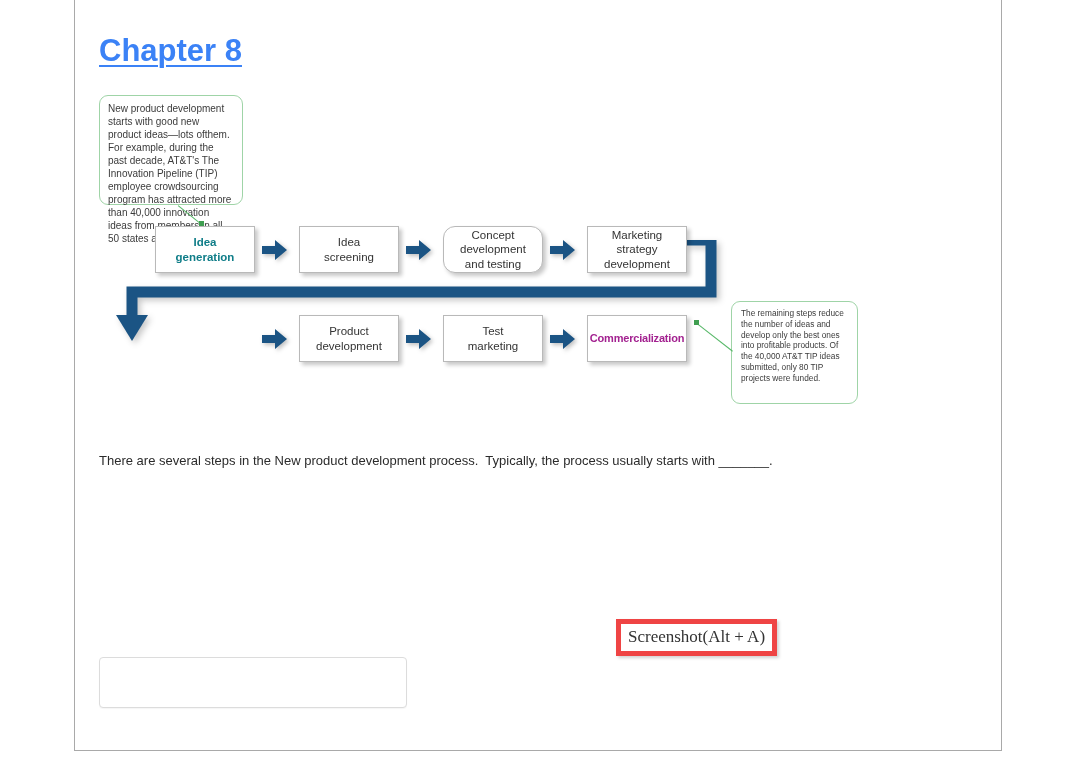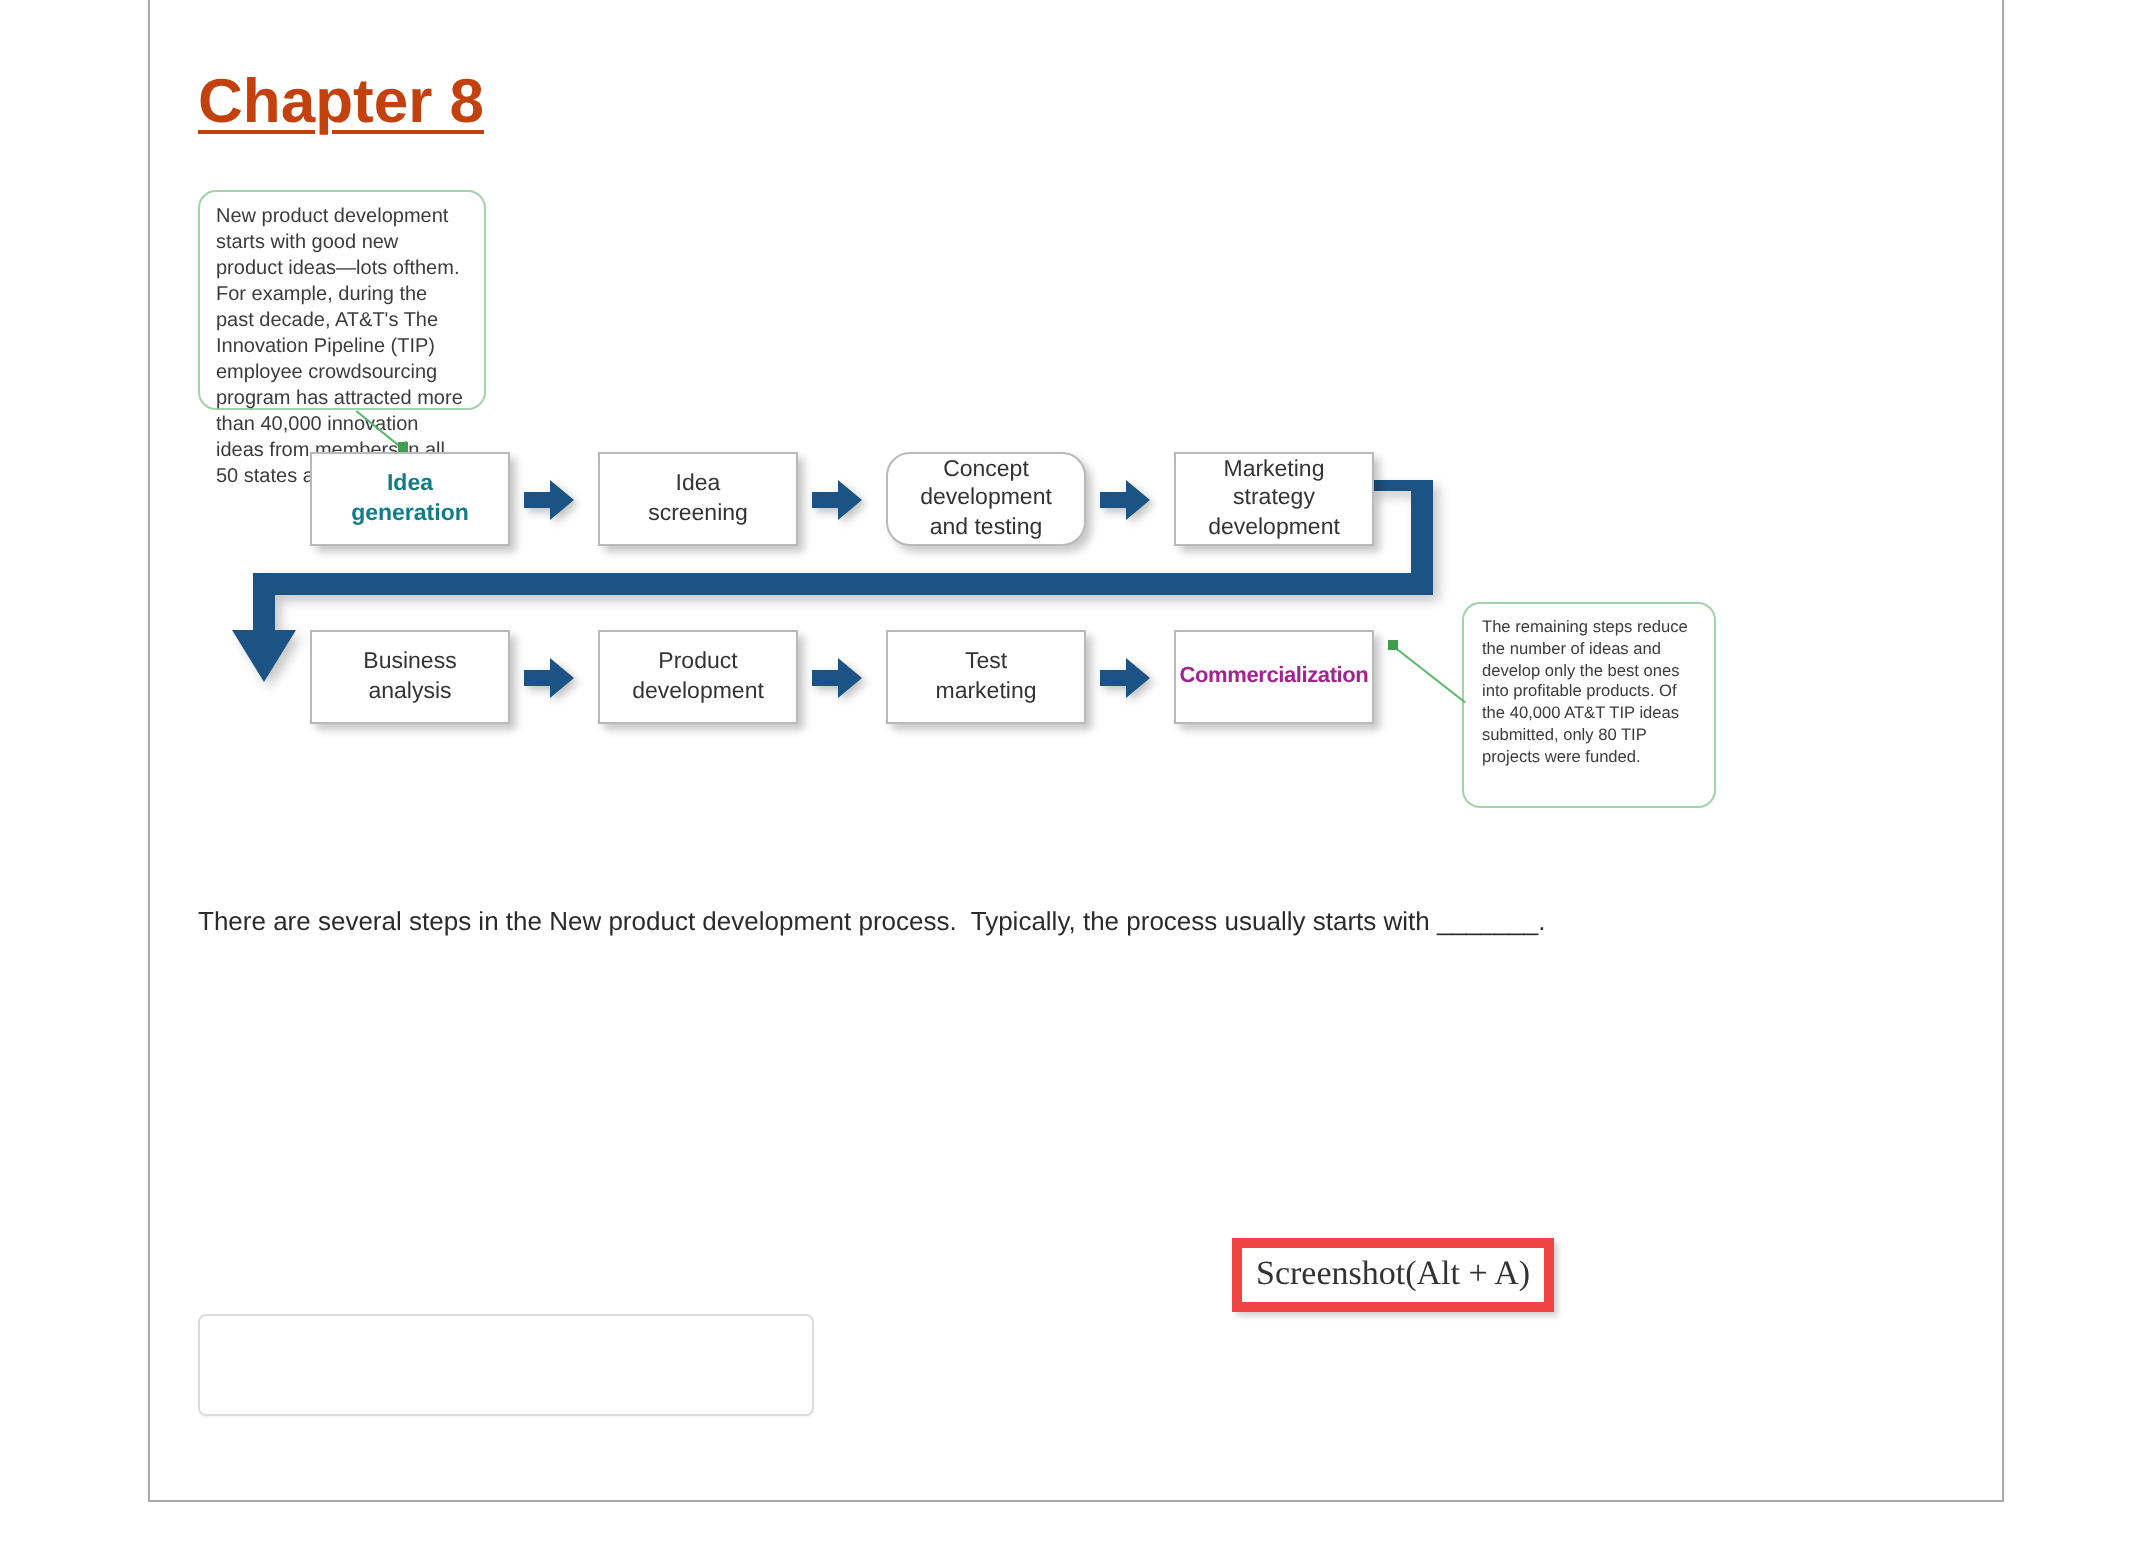--- a/index.html
+++ b/index.html
@@ -34,21 +34,21 @@
   }
 
   
   .chapter-title {
     position: absolute;
     left: 99px;
     top: 33px;
     font-family: "Liberation Sans", sans-serif;
     font-size: 31px;
     font-weight: 700;
-    color: #c2410c;
+    color: #3b82f6;
     letter-spacing: 0px;
     text-decoration: underline;
     text-underline-offset: 4px;
     text-decoration-thickness: 2px;
     white-space: nowrap;
   }
 
   
   .figure {
     position: absolute;
@@ -253,26 +253,20 @@
     <svg class="arrow" style="left:262px; top:238px;" viewBox="0 0 26 24">
       <path d="M0 8 L13 8 L13 2 L25 12 L13 22 L13 16 L0 16 Z" fill="#1b5484"></path>
     </svg>
     <svg class="arrow" style="left:406px; top:238px;" viewBox="0 0 26 24">
       <path d="M0 8 L13 8 L13 2 L25 12 L13 22 L13 16 L0 16 Z" fill="#1b5484"></path>
     </svg>
     <svg class="arrow" style="left:550px; top:238px;" viewBox="0 0 26 24">
       <path d="M0 8 L13 8 L13 2 L25 12 L13 22 L13 16 L0 16 Z" fill="#1b5484"></path>
     </svg>
 
-    <div class="flowbox" style="left:155px; top:315px;">
-      <span>
-        <span class="lbl">Business</span>
-        <span class="lbl">analysis</span>
-      </span>
-    </div>
 
     <div class="flowbox" style="left:299px; top:315px;">
       <span>
         <span class="lbl">Product</span>
         <span class="lbl">development</span>
       </span>
     </div>
 
     <div class="flowbox" style="left:443px; top:315px;">
       <span>

